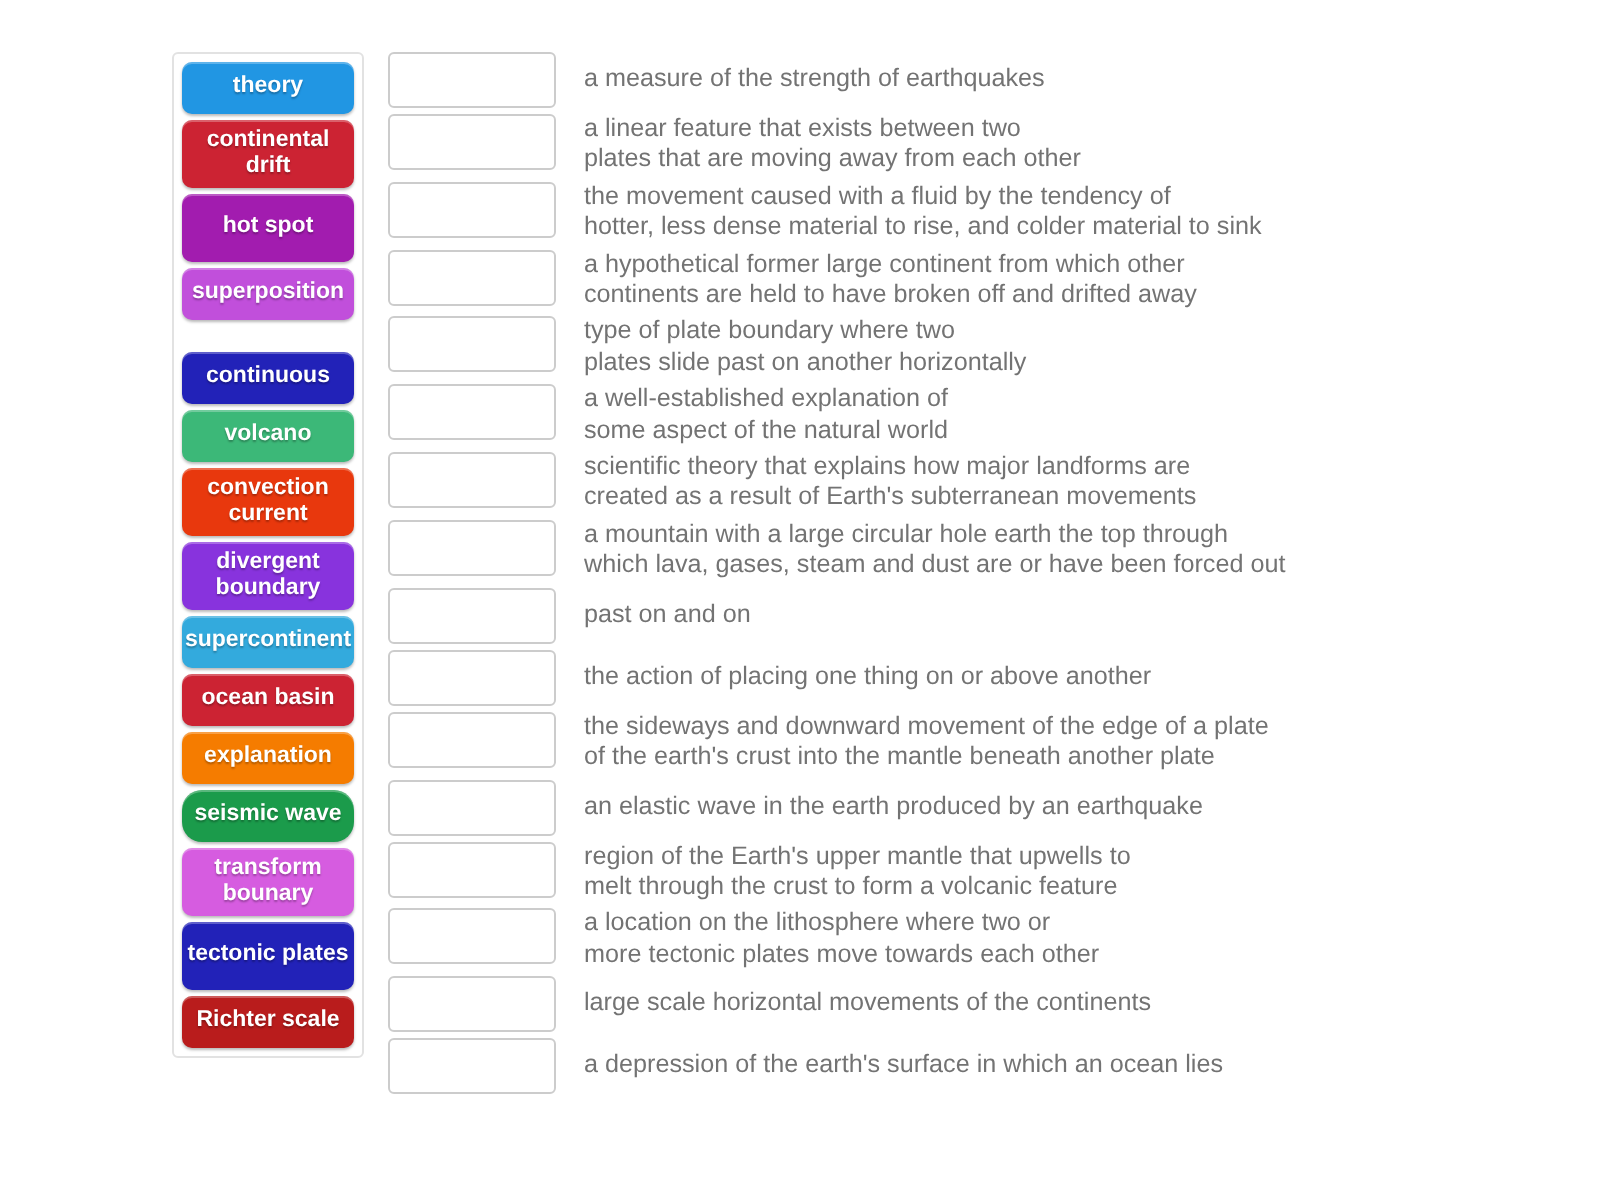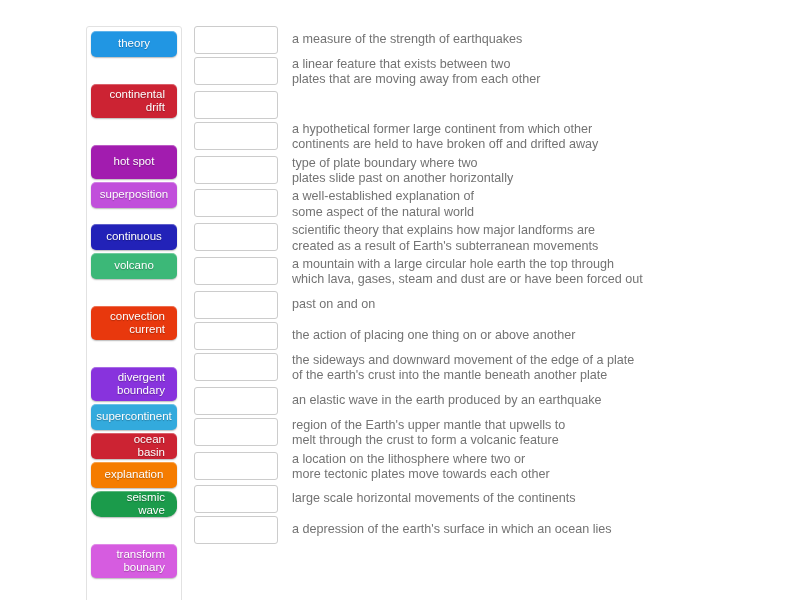--- a/index.html
+++ b/index.html
@@ -30,35 +30,35 @@
     padding: 4px 4px;
     display: flex;
     flex-direction: column;
     gap: 3px;
   }
 
   .tile {
     border-radius: 5px;
     color: #ffffff;
     font-size: 11.5px;
-    font-weight: normal;
+    font-weight: bold;
     line-height: 13.5px;
-    text-align: right;
-    padding: 3px 12px;
+    text-align: center;
+    padding: 3px 2px;
     display: flex;
     align-items: center;
     justify-content: center;
     text-shadow: 0 1px 1px rgba(0,0,0,0.28);
     box-shadow: inset 0 1px 0 rgba(255,255,255,0.28),
                 0 1px 1.5px rgba(0,0,0,0.28);
     cursor: pointer;
     user-select: none;
   }
   .tile.h1 { height: 26px; }
-  .tile.h2 { height: 34px; margin-top: 24px; }
+  .tile.h2 { height: 34px; }
 
   
   #rows {
     position: absolute;
     left: 194px;
     top: 26px;
     width: 600px;
   }
   .row {
     display: flex;
@@ -118,20 +118,22 @@
         <div class="dropbox"></div>
         <div class="definition">a measure of the strength of earthquakes</div>
       </div>
       <div class="row two-line">
         <div class="dropbox"></div>
         <div class="definition">a linear feature that exists between two
 plates that are moving away from each other</div>
       </div>
       <div class="row two-line">
         <div class="dropbox"></div>
+        <div class="definition">the movement caused with a fluid by the tendency of
+hotter, less dense material to rise, and colder material to sink</div>
       </div>
       <div class="row two-line">
         <div class="dropbox"></div>
         <div class="definition">a hypothetical former large continent from which other
 continents are held to have broken off and drifted away</div>
       </div>
       <div class="row two-line">
         <div class="dropbox"></div>
         <div class="definition">type of plate boundary where two
 plates slide past on another horizontally</div>

